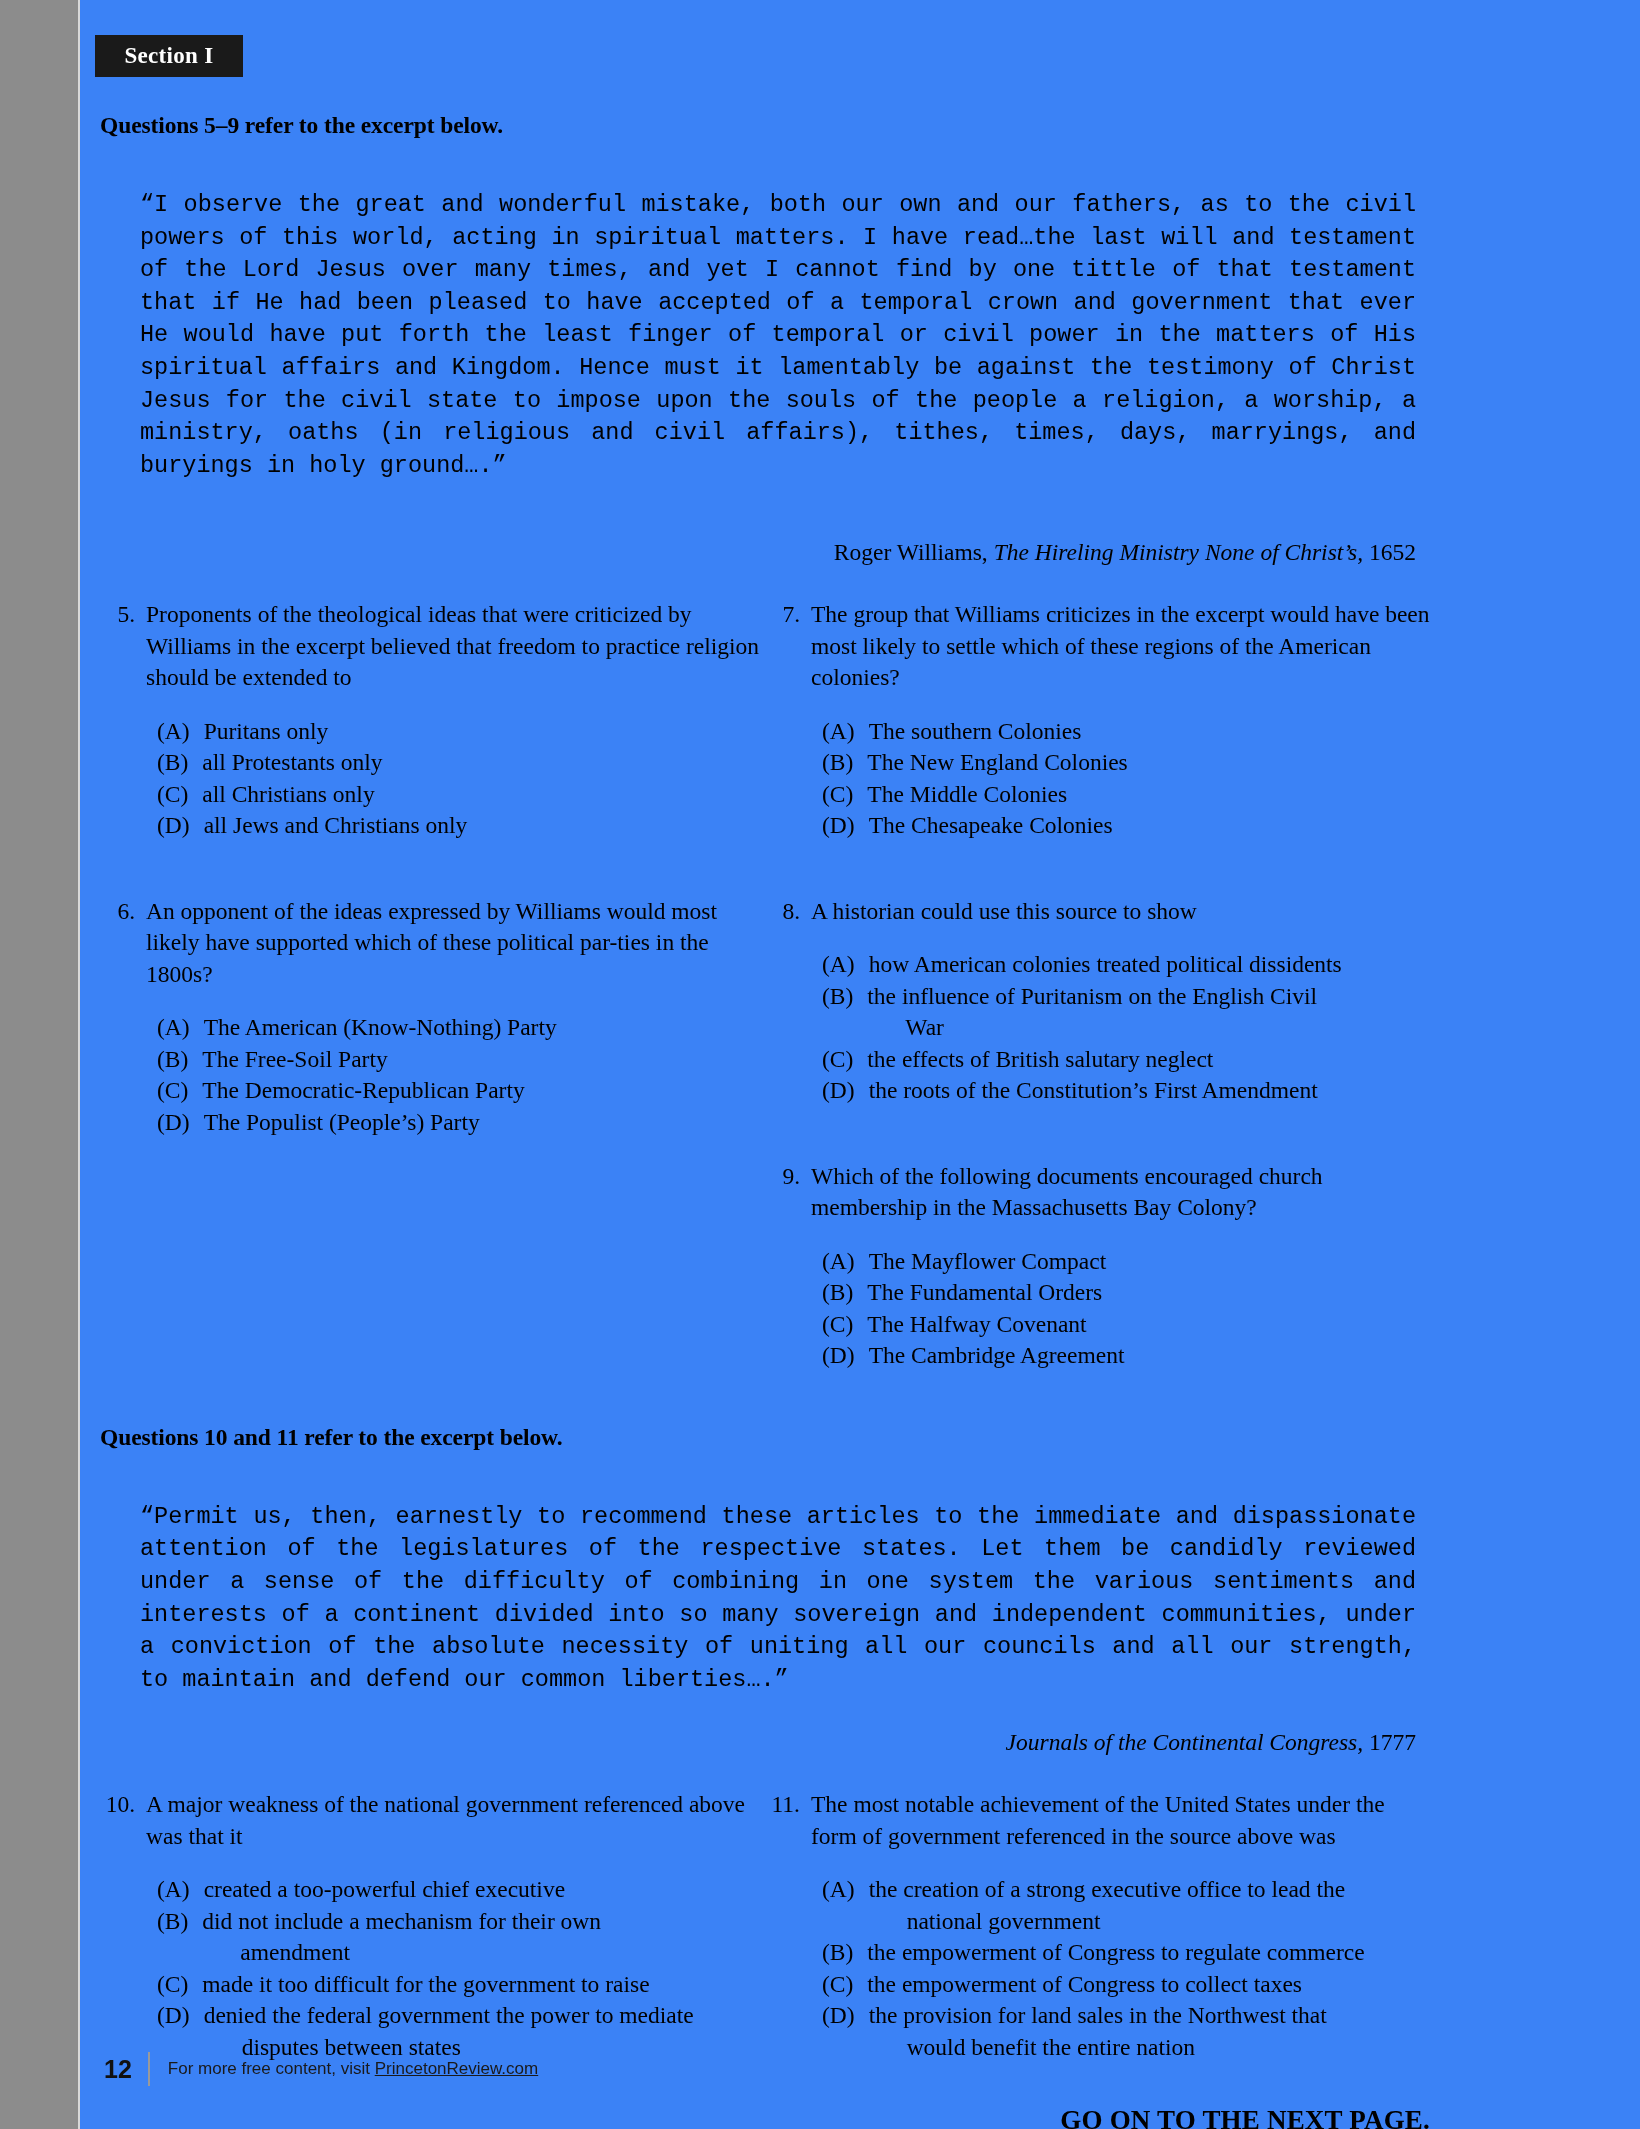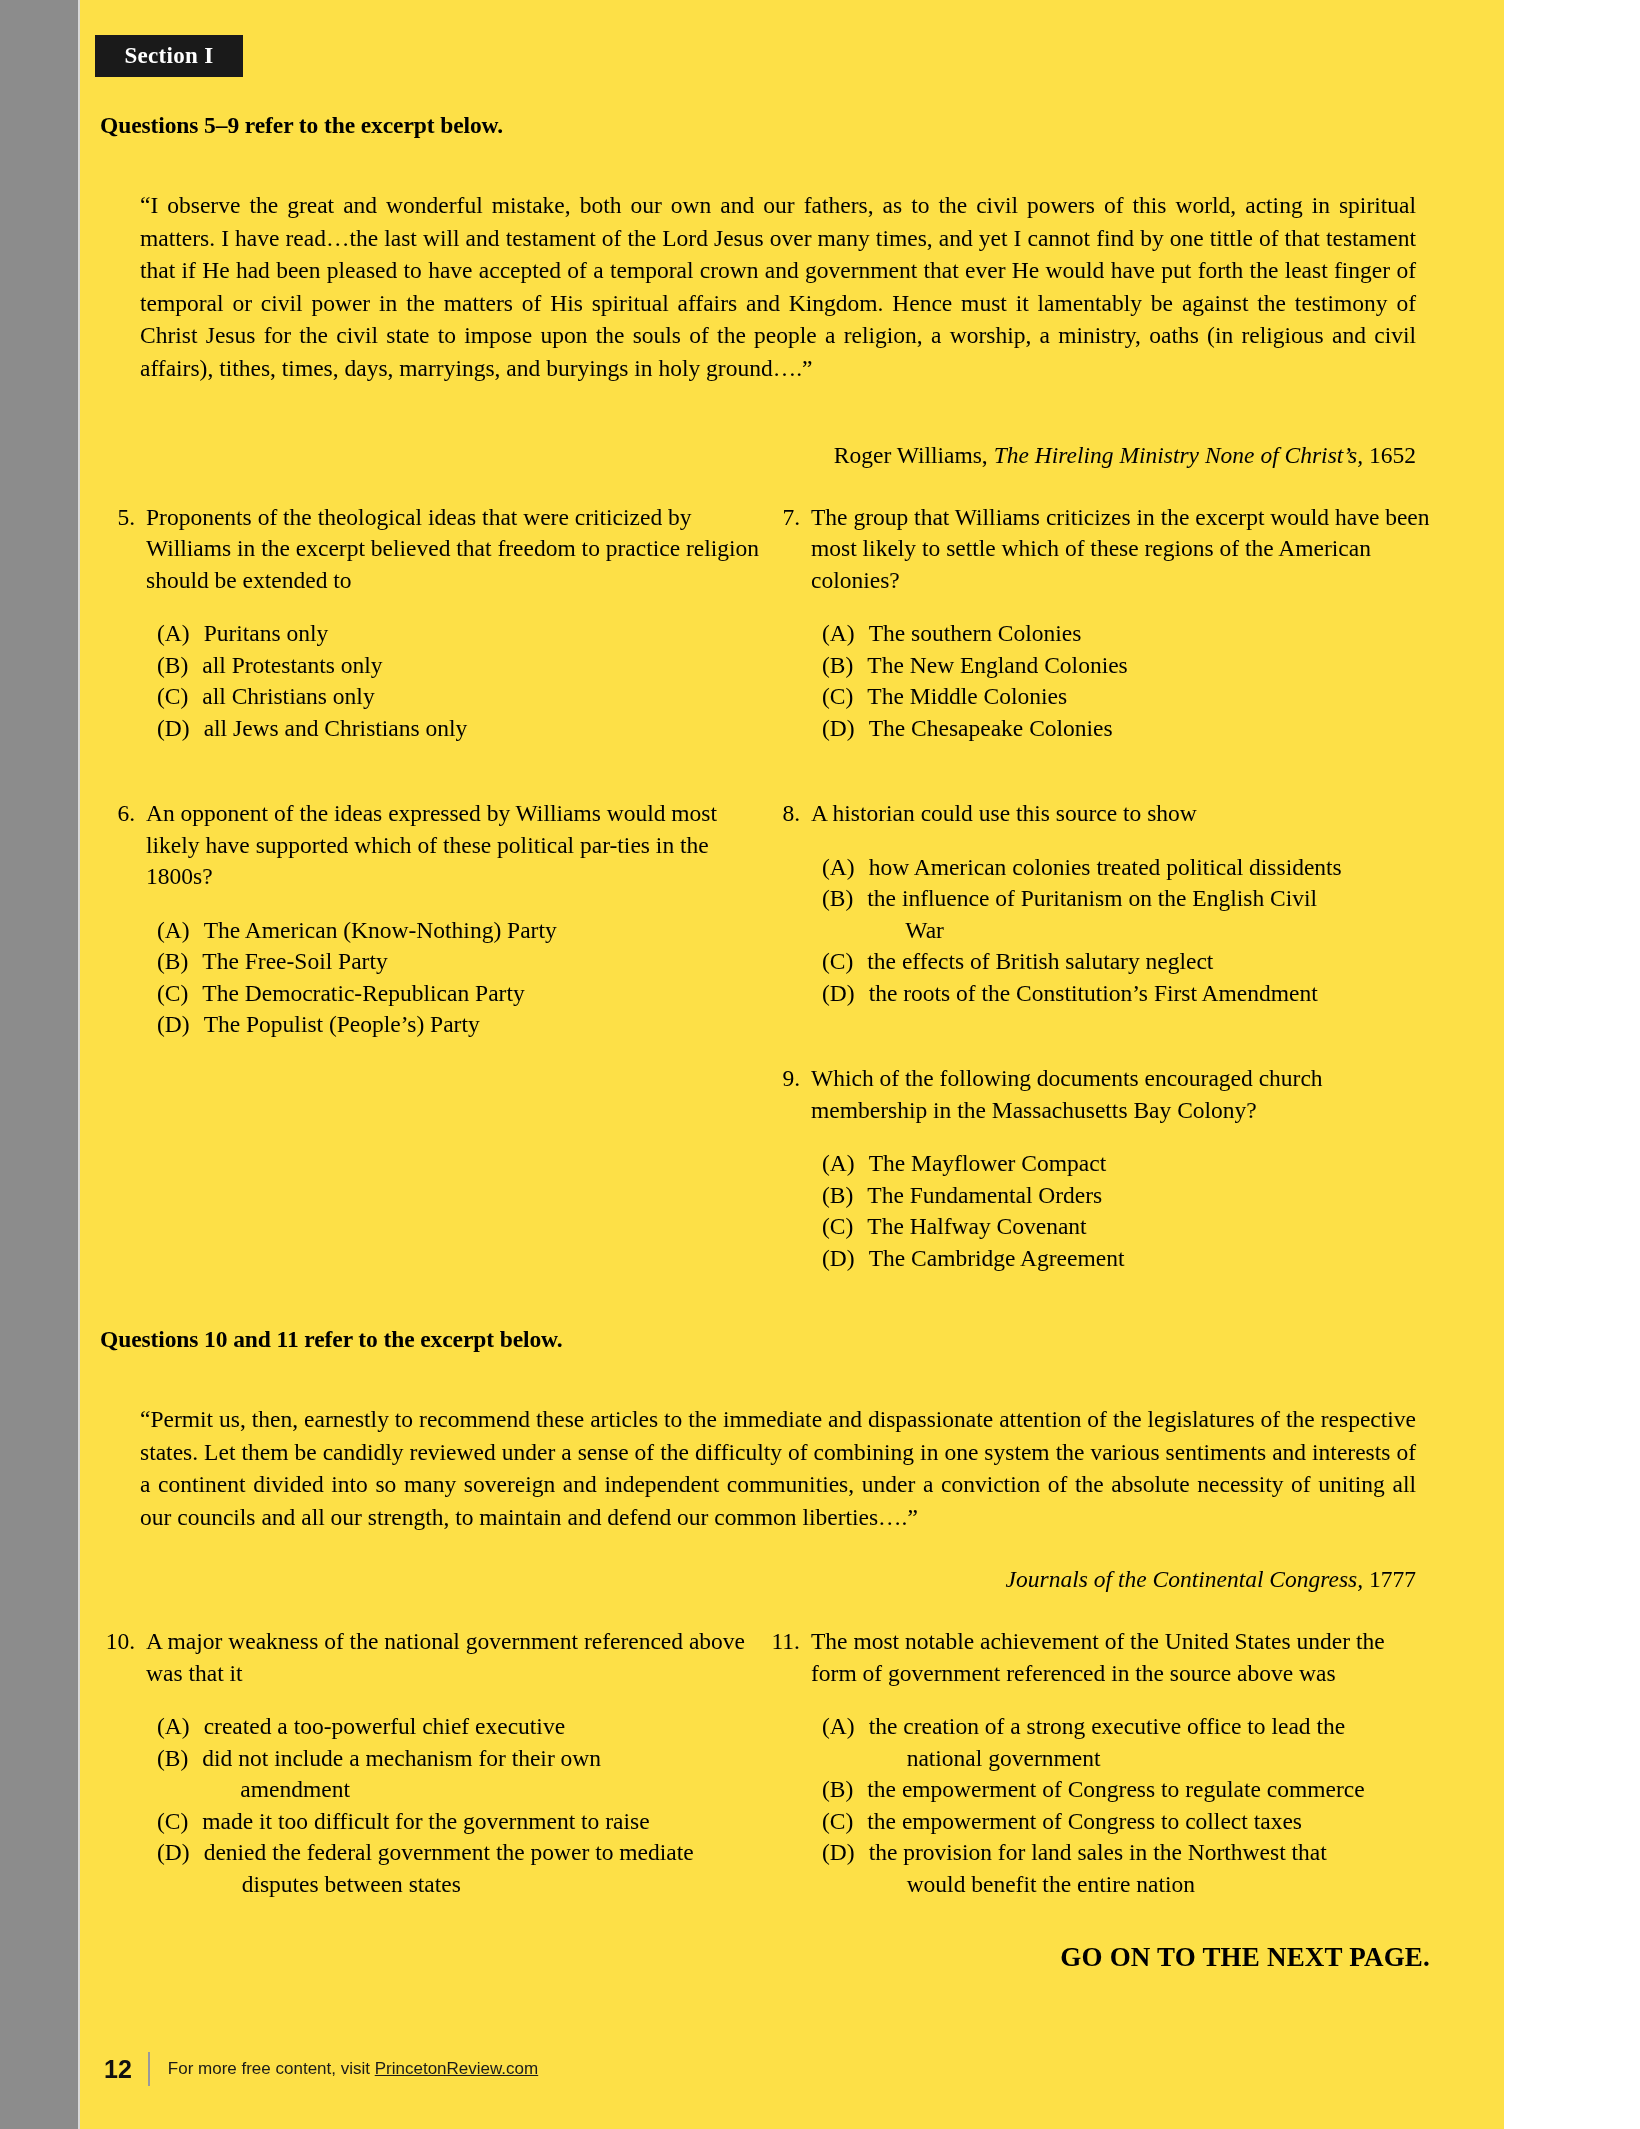--- a/index.html
+++ b/index.html
@@ -24,22 +24,22 @@
   .page-edge {
     position: absolute;
     left: 78px; top: 0;
     width: 2px; height: 2129px;
     background: #d8d8d8;
   }
 
   .page {
     position: absolute;
     left: 80px; top: 0;
-    width: 1424px; height: 2129px;
-    background: #fde047;
+    width: 1560px; height: 2129px;
+    background: #3b82f6;
   }
 
   
   .section-tab {
     position: absolute;
     left: 15px; top: 35px;
     width: 148px; height: 42px;
     background: #1a1a1a;
     color: #ffffff;
     font-weight: bold;
@@ -60,20 +60,21 @@
     font-size: 23.5px;
     margin: 0;
     letter-spacing: -0.1px;
   }
 
   .excerpt {
     font-size: 23.5px;
     line-height: 32.6px;
     text-align: justify;
     margin: 0;
+    font-family: Liberation Mono, monospace;
   }
 
   .attribution {
     font-size: 23.5px;
     text-align: right;
     margin: 0;
   }
   .attribution .title { font-style: italic; }
 
   

